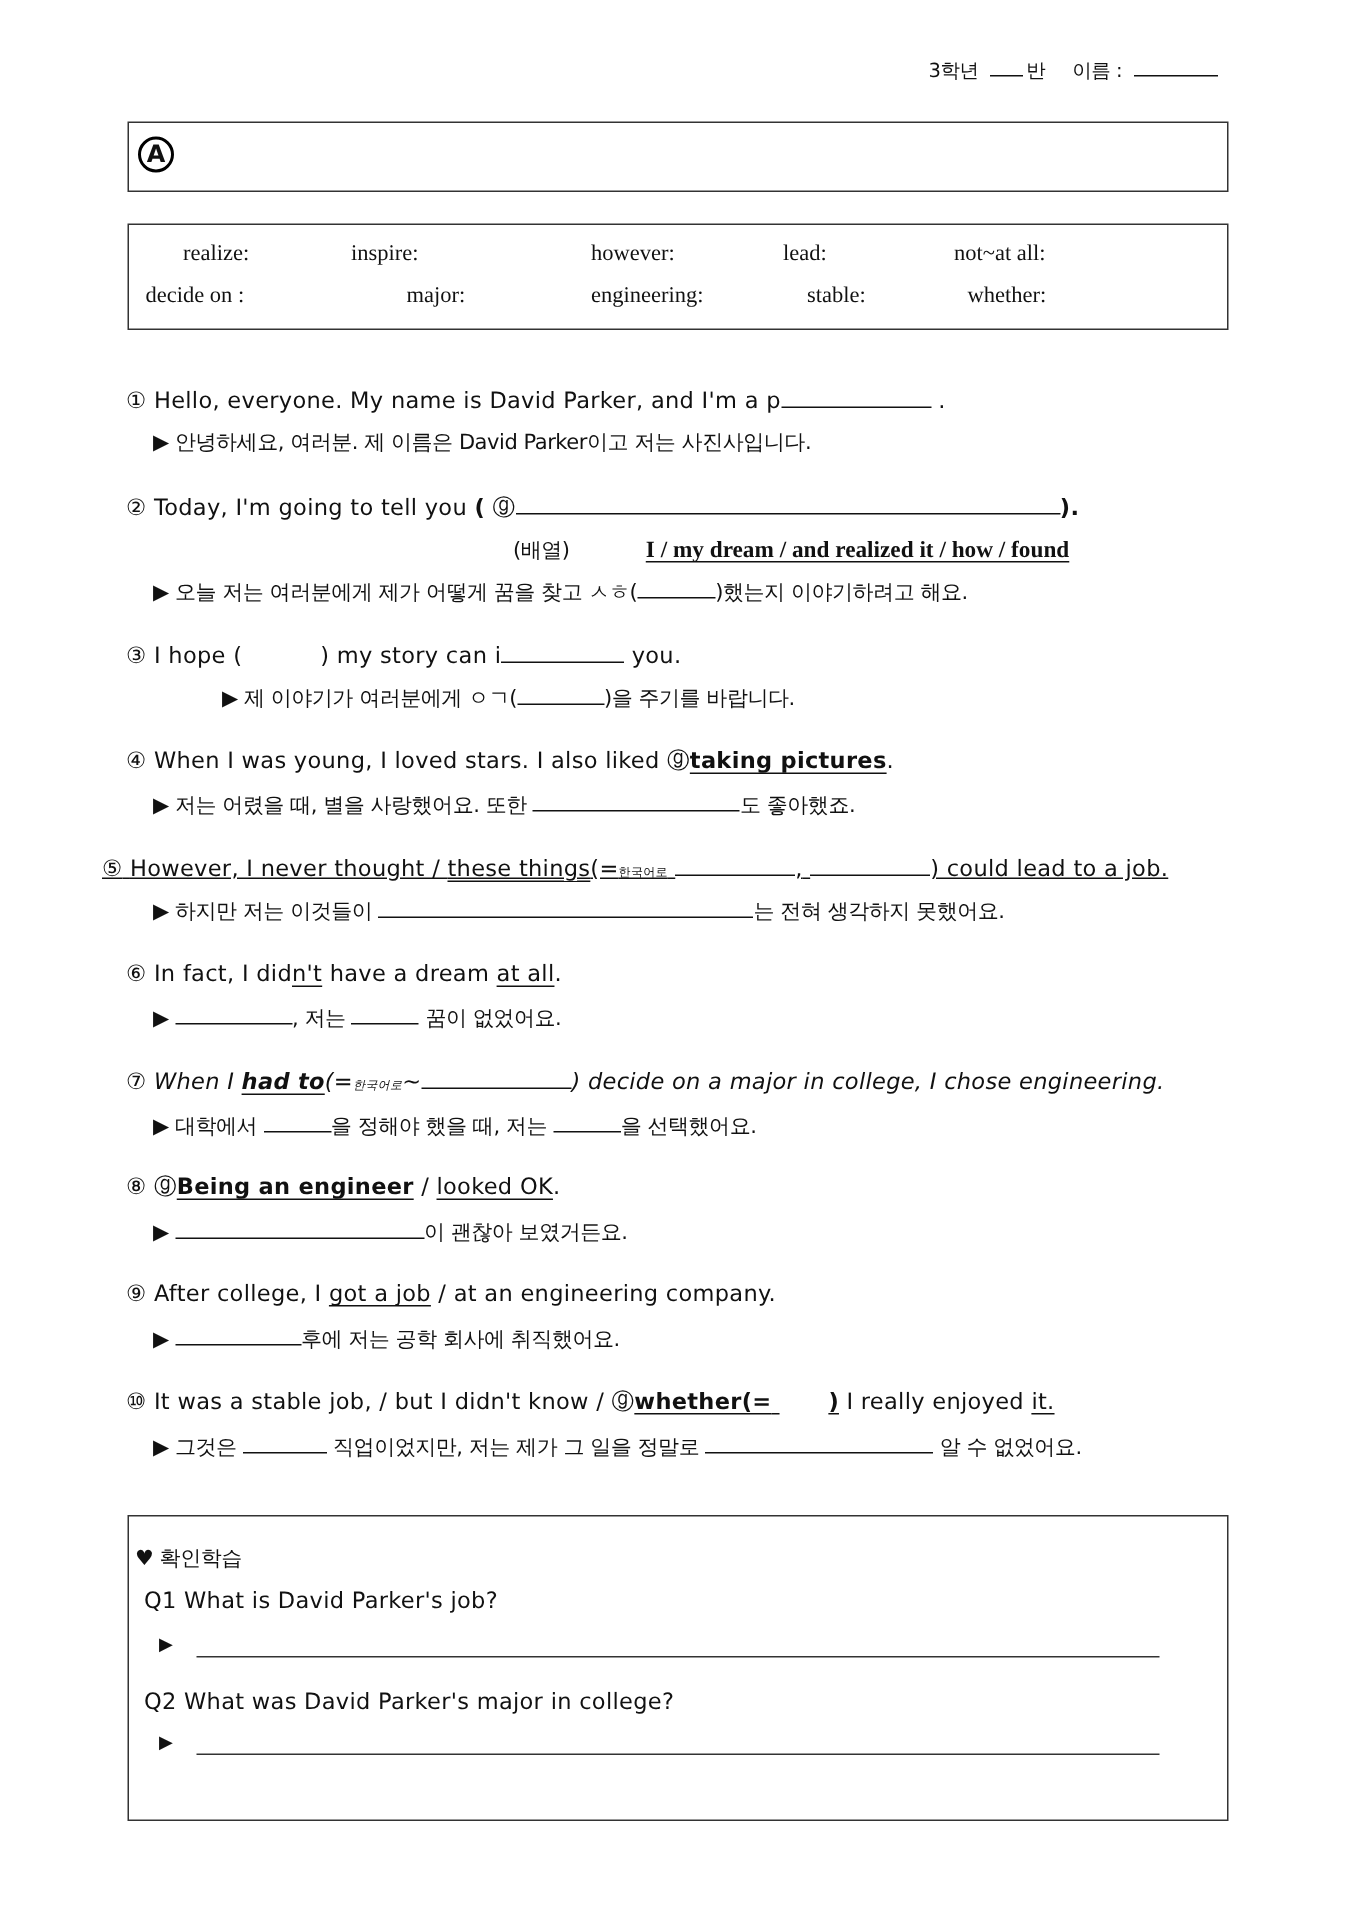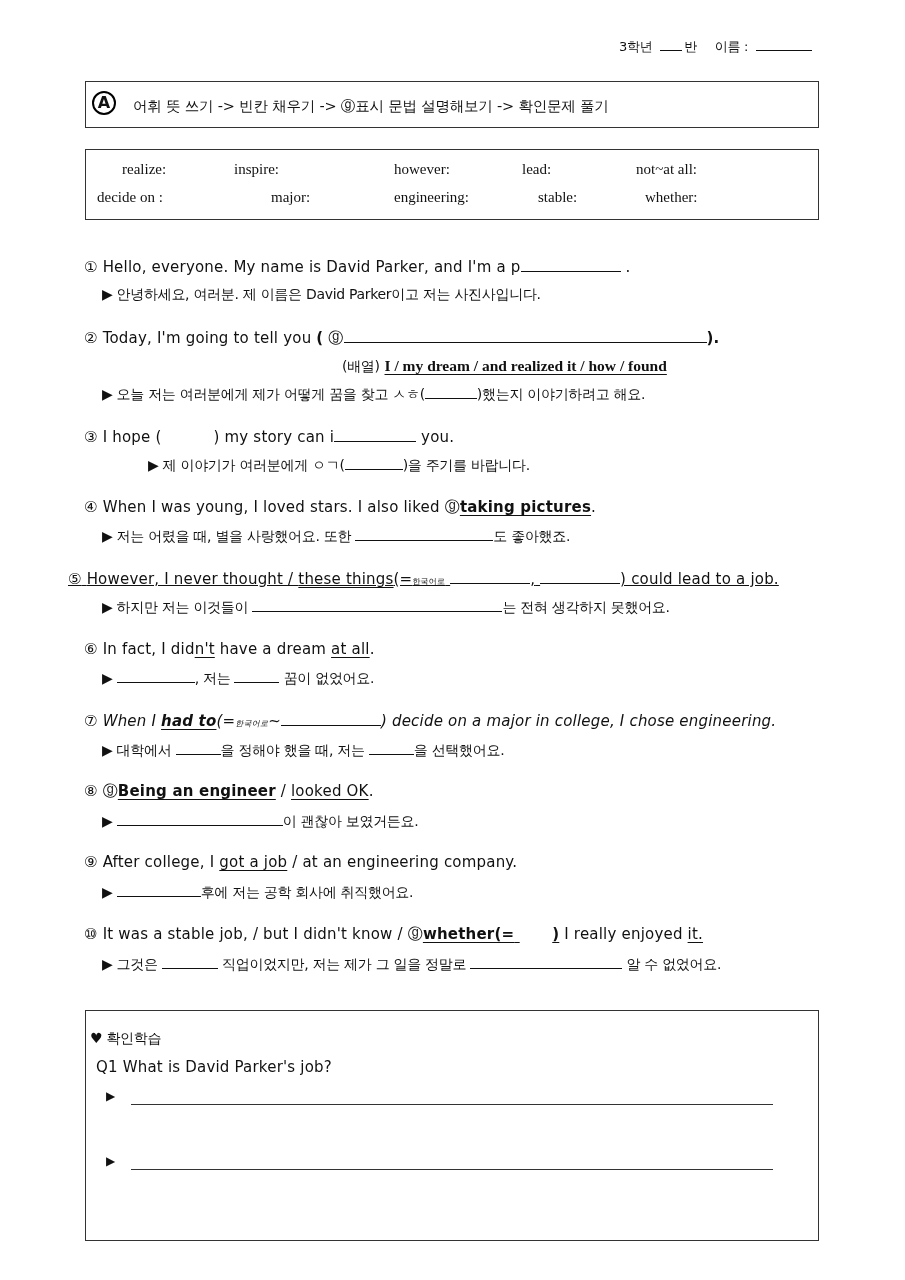--- a/index.html
+++ b/index.html
@@ -24,36 +24,35 @@
 
   
   .box2 { left: 85px; top: 149px; width: 734px; height: 71px; border: 1.3px solid #333; box-sizing: border-box; }
   .voc { position: absolute; font-size: 15px; font-family: "Liberation Serif", "DejaVu Serif", serif; }
 
   
   .en { font-size: 15px; letter-spacing: 0.2px; }
   .ko { font-size: 14px; letter-spacing: -0.3px; }
 
   
-  .box3 { left: 85px; top: 1010px; width: 734px; height: 231px; border: 1.3px solid #333; box-sizing: border-box; }
+  .box3 { left: 85px; top: 1010px; width: 734px; height: 204px; border: 1.3px solid #333; box-sizing: border-box; }
   .ansline { position: absolute; height: 0; border-bottom: 1.2px solid #333; }
 </style>
 </head>
 <body>
 
 <div class="abs hdr">
   <span>3학년</span>
   <span class="blank" style="width:22px;margin:0 2px 0 4px;"></span><span>반</span>
   <span style="margin-left:14px;">이름 :</span>
   <span class="blank" style="width:56px;margin-left:4px;"></span>
 </div>
 
 <div class="abs box1">
   <div class="circleA">A</div>
-  <div class="instr">어휘 뜻 쓰기 -&gt; 빈칸 채우기 -&gt; ⓖ표시 문법 설명해보기 -&gt; 확인문제 풀기</div>
 </div>
 
 <div class="abs box2">
   <span class="voc" style="left:11px;top:11px;margin-left:25px;">realize:</span>
   <span class="voc" style="left:148px;top:11px;">inspire:</span>
   <span class="voc" style="left:308px;top:11px;">however:</span>
   <span class="voc" style="left:436px;top:11px;">lead:</span>
   <span class="voc" style="left:550px;top:11px;">not~at all:</span>
   <span class="voc" style="left:11px;top:39px;">decide on :</span>
   <span class="voc" style="left:185px;top:39px;">major:</span>
@@ -67,21 +66,21 @@
   <span>Hello, everyone. My name is David Parker, and I'm a p</span><span class="blank" style="width:100px;"></span><span> .</span>
 </div>
 <div class="abs ko" style="left:102px;top:286px;">▶ 안녕하세요, 여러분. 제 이름은 David Parker이고 저는 사진사입니다.</div>
 
 <div class="abs en" style="left:84px;top:328px;">
   <span>②</span>
   <span>Today, I'm going to tell you </span><span class="b">(</span><span> ⓖ</span><span class="blank" style="width:363px;"></span><span class="b">).</span>
 </div>
 <div class="abs" style="left:342px;top:357px;font-size:15px;">
   <span class="ko">(배열)</span>
-  <span class="serif b u" style="font-size:15.5px;">I / my dream /  and realized it / how / found </span>
+  <span class="serif b u" style="font-size:15.5px;margin-left:46px;">I / my dream /  and realized it / how / found </span>
 </div>
 <div class="abs ko" style="left:102px;top:384px;">
   <span>▶ 오늘 저는 여러분에게 제가 어떻게 꿈을 찾고 ㅅㅎ(</span><span class="blank" style="width:52px;"></span><span>)했는지 이야기하려고 해요.</span>
 </div>
 
 <div class="abs en" style="left:84px;top:427px;">
   <span>③</span>
   <span>I hope (</span><span style="display:inline-block;width:52px;"></span><span>) my story can i</span><span class="blank" style="width:82px;"></span><span> you.</span>
 </div>
 <div class="abs ko" style="left:102px;top:455px;padding-left:46px;">
@@ -149,15 +148,16 @@
 </div>
 <div class="abs ko" style="left:102px;top:954px;">
   <span>▶ 그것은 </span><span class="blank" style="width:56px;"></span><span> 직업이었지만, 저는 제가 그 일을 정말로 </span><span class="blank" style="width:152px;"></span><span> 알 수 없었어요.</span>
 </div>
 
 <div class="abs box3">
   <div class="abs ko" style="left:4px;top:19px;">♥ 확인학습</div>
   <div class="abs en" style="left:10px;top:47px;">Q1  What is David Parker's job?</div>
   <div class="abs ko" style="left:20px;top:78px;font-size:12px;">▶</div>
   <div class="ansline" style="left:45px;top:93px;width:642px;"></div>
+  <div class="abs en" style="left:10px;top:114px;">Q2  What was David Parker's major in college?</div>
   <div class="abs ko" style="left:20px;top:143px;font-size:12px;">▶</div>
   <div class="ansline" style="left:45px;top:158px;width:642px;"></div>
 </div>
 
 </body></html>

